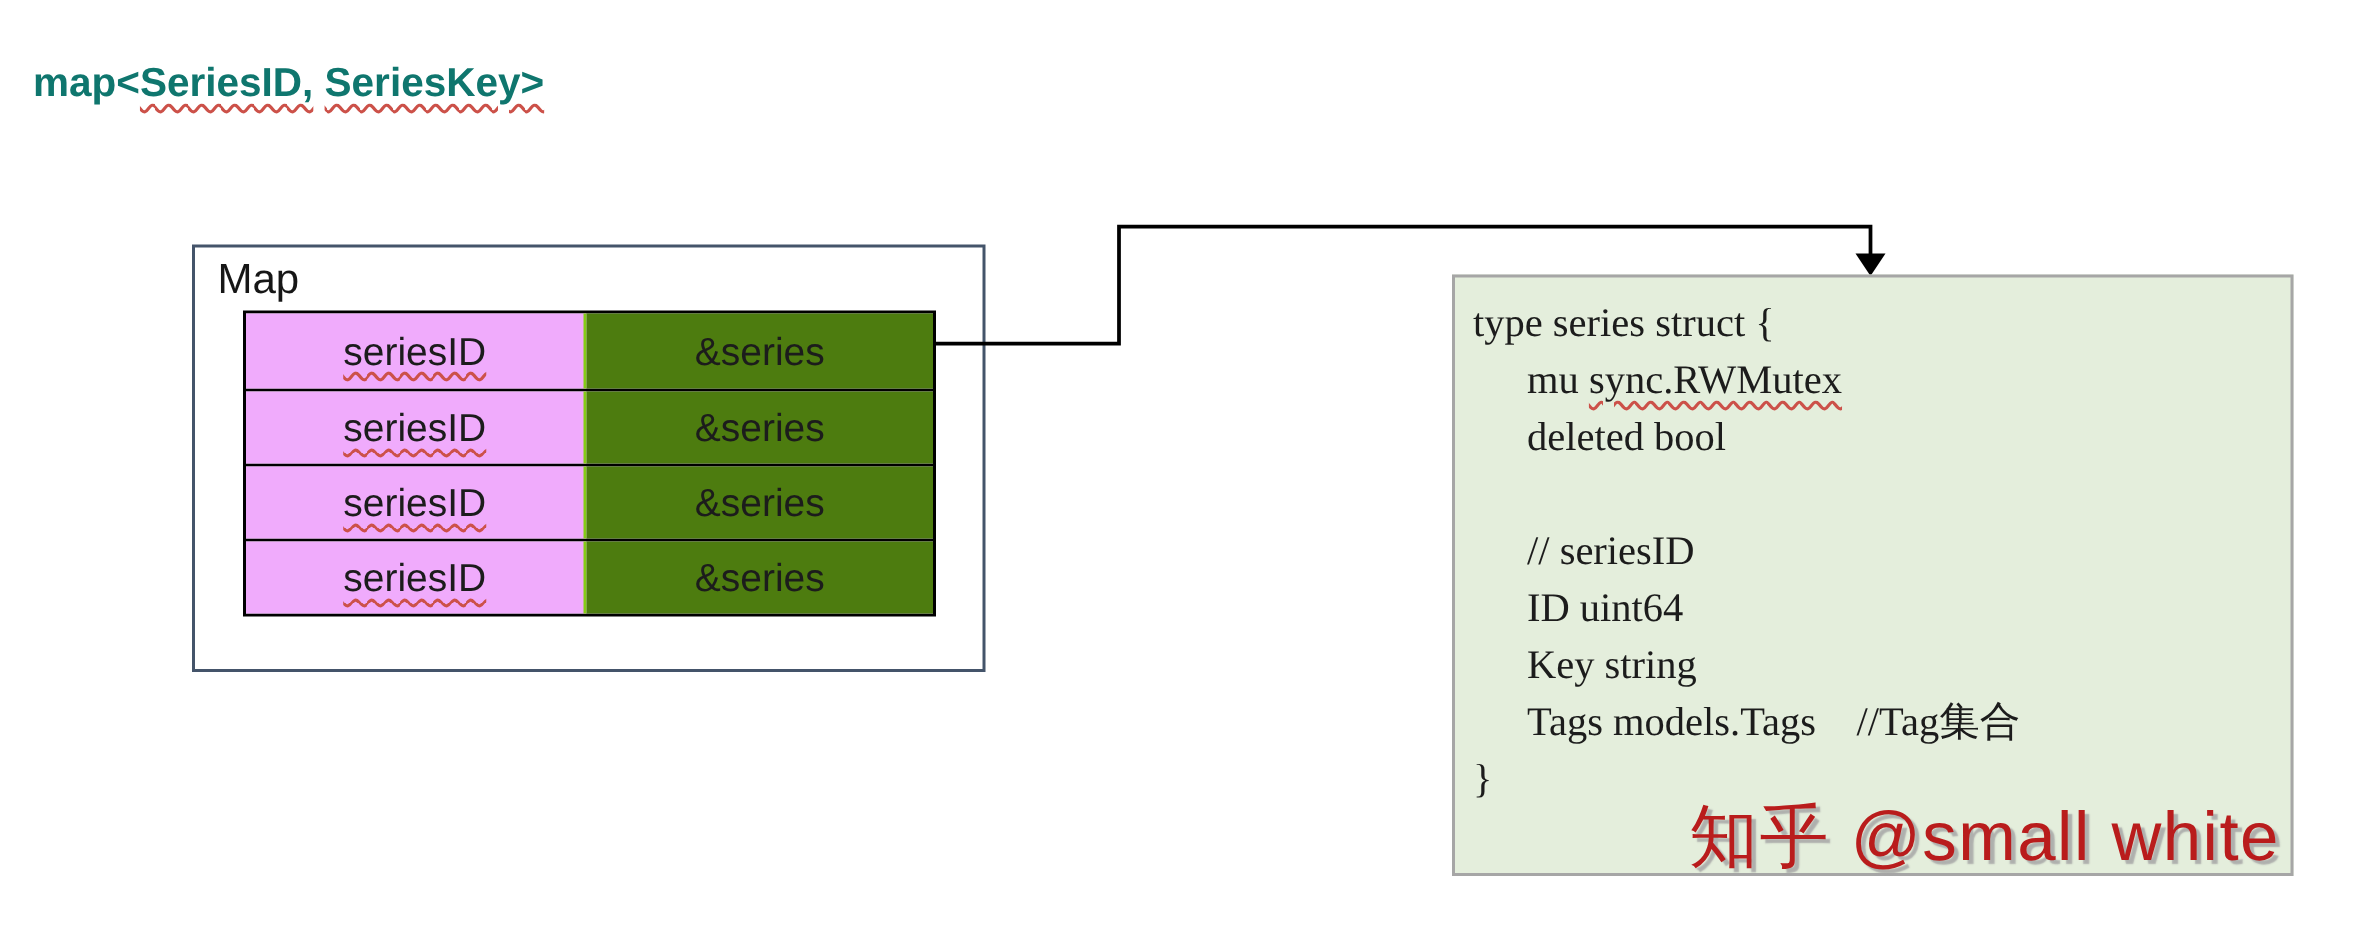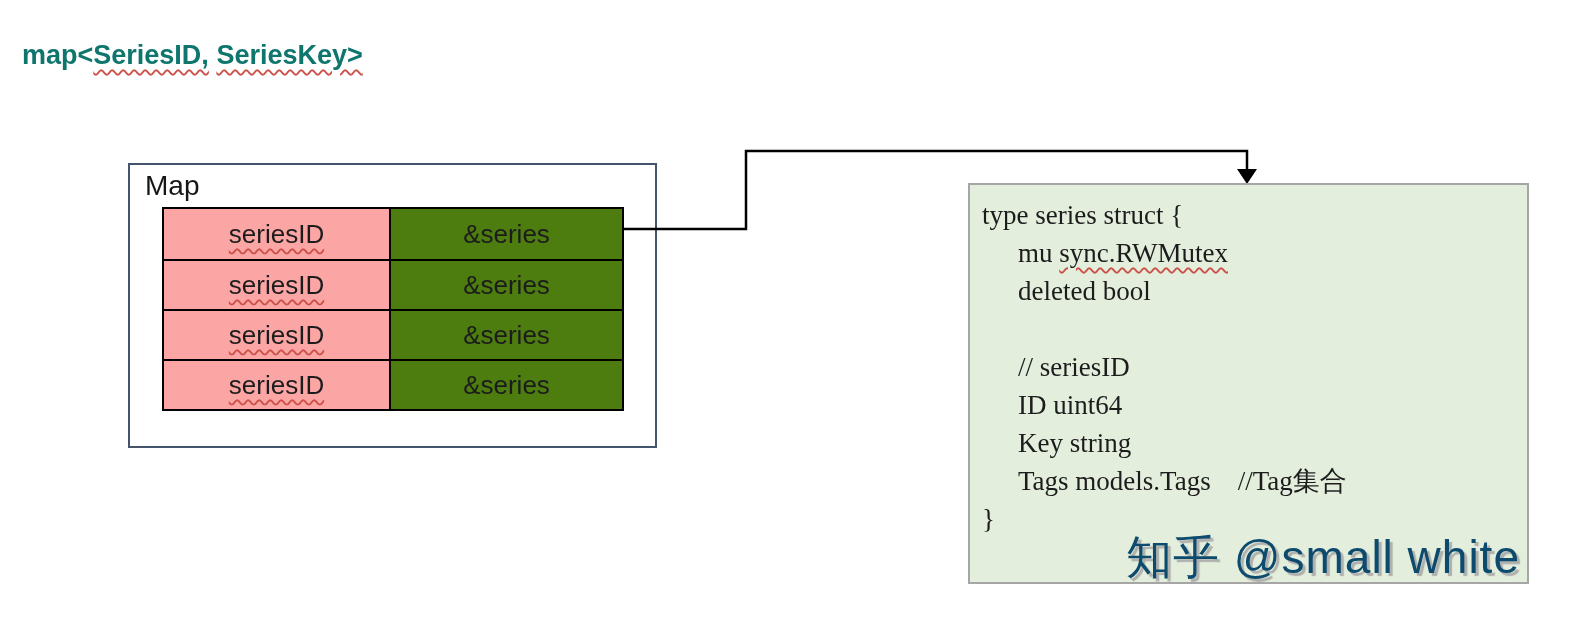--- a/index.html
+++ b/index.html
@@ -45,42 +45,42 @@
     border: 2px solid #000;
   }
   .map-row {
     display: flex; height: 50px;
   }
   .map-row + .map-row { border-top: 2px solid #000; }
   .map-cell {
     display: flex; align-items: center; justify-content: center;
     font-size: 26px; color: #1c1c1c; height: 100%;
   }
-  .map-cell.key { width: 227px; background: #fca5a5; border-right: 2px solid #000000; }
+  .map-cell.key { width: 227px; background: #f0abfc; border-right: 2px solid #84cc16; }
   .map-cell.val { width: 231px; background: #4d7c0f; }
 
   
   .struct-box {
     position: absolute; left: 968px; top: 183px;
     width: 561px; height: 401px;
     background: #e4eedc;
     border: 2px solid #a6a6a6;
     padding: 11px 0 0 12px;
     font-size: 27px; line-height: 38px; color: #1c1c1c;
   }
   .struct-line { white-space: pre; height: 38px; font-family: Liberation Serif, serif; }
   .struct-line.indent { padding-left: 36px; }
 
   
   svg.connector { position: absolute; left: 0; top: 0; pointer-events: none; }
 
   
   .watermark {
     position: absolute; left: 1126px; top: 527px;
-    font-size: 46px; color: #0c4a6e;
+    font-size: 46px; color: #b91c1c;
     text-shadow: 3px 3px 1px rgba(164,164,164,0.85);
     white-space: nowrap;
     letter-spacing: 1px;
   }
 </style>
 </head>
 <body>
 
 <div class="canvas">
 

